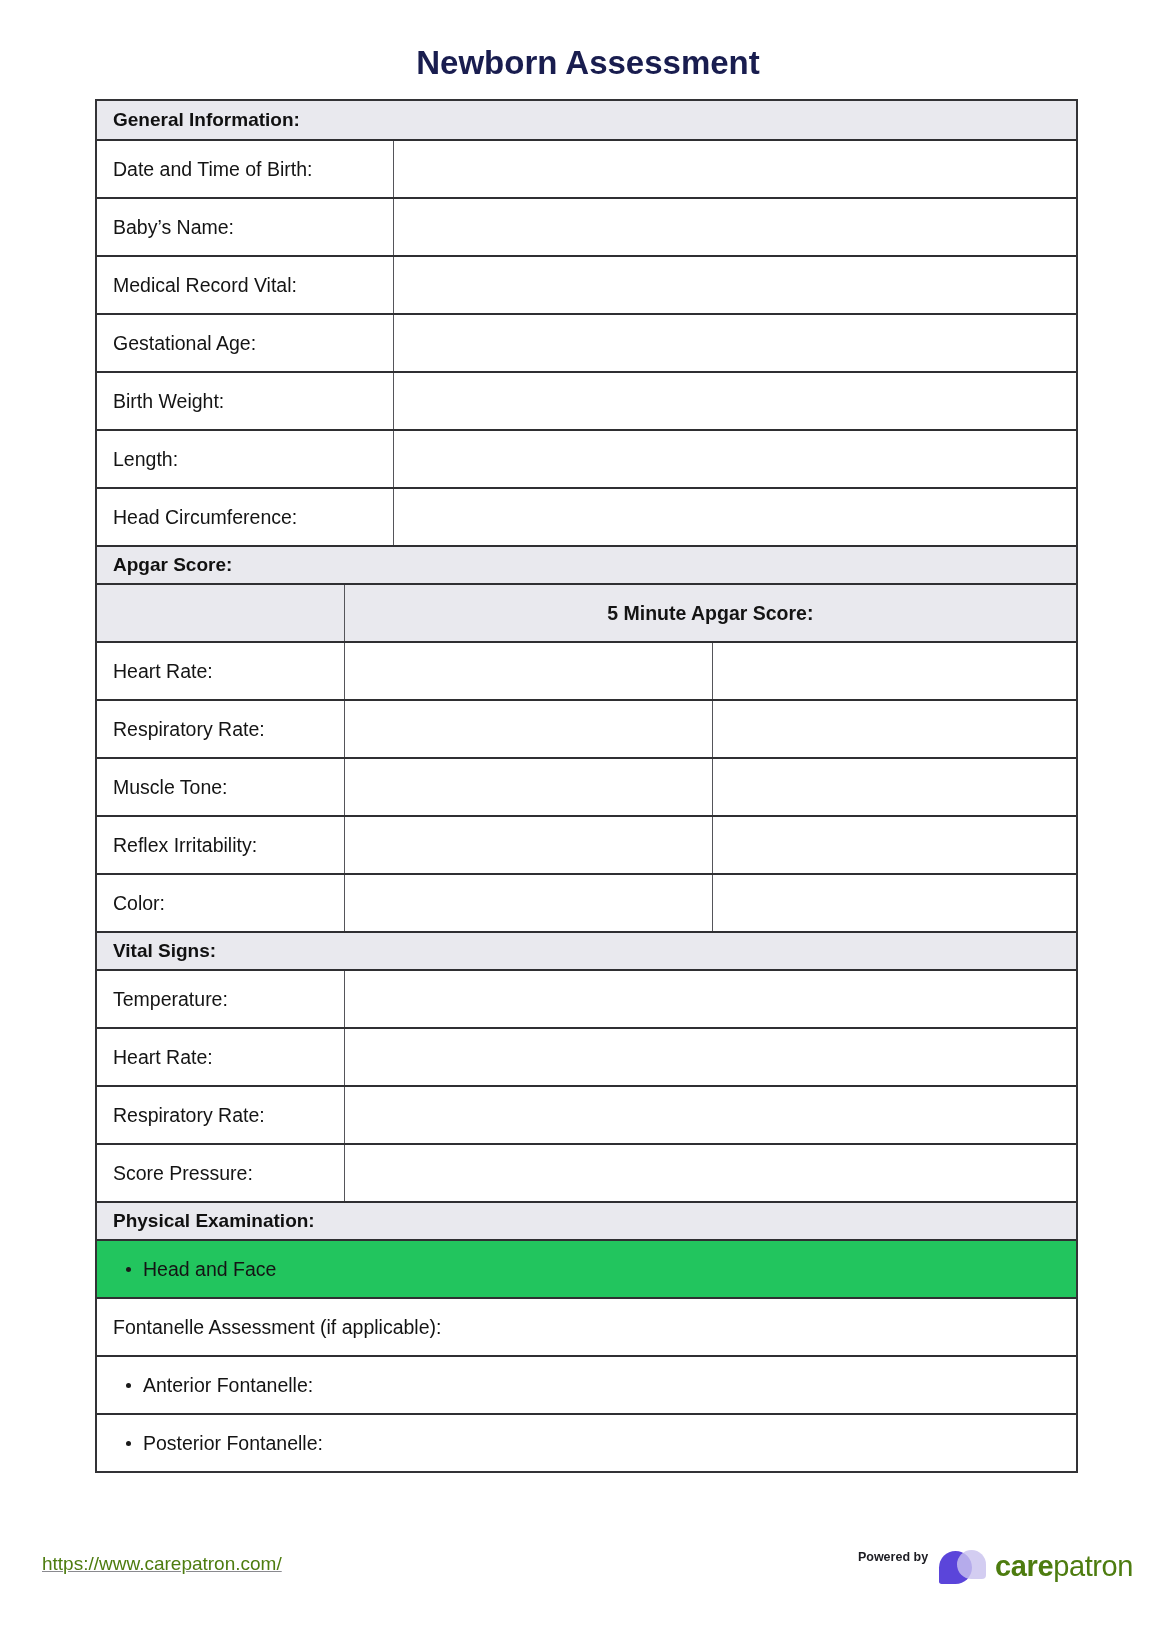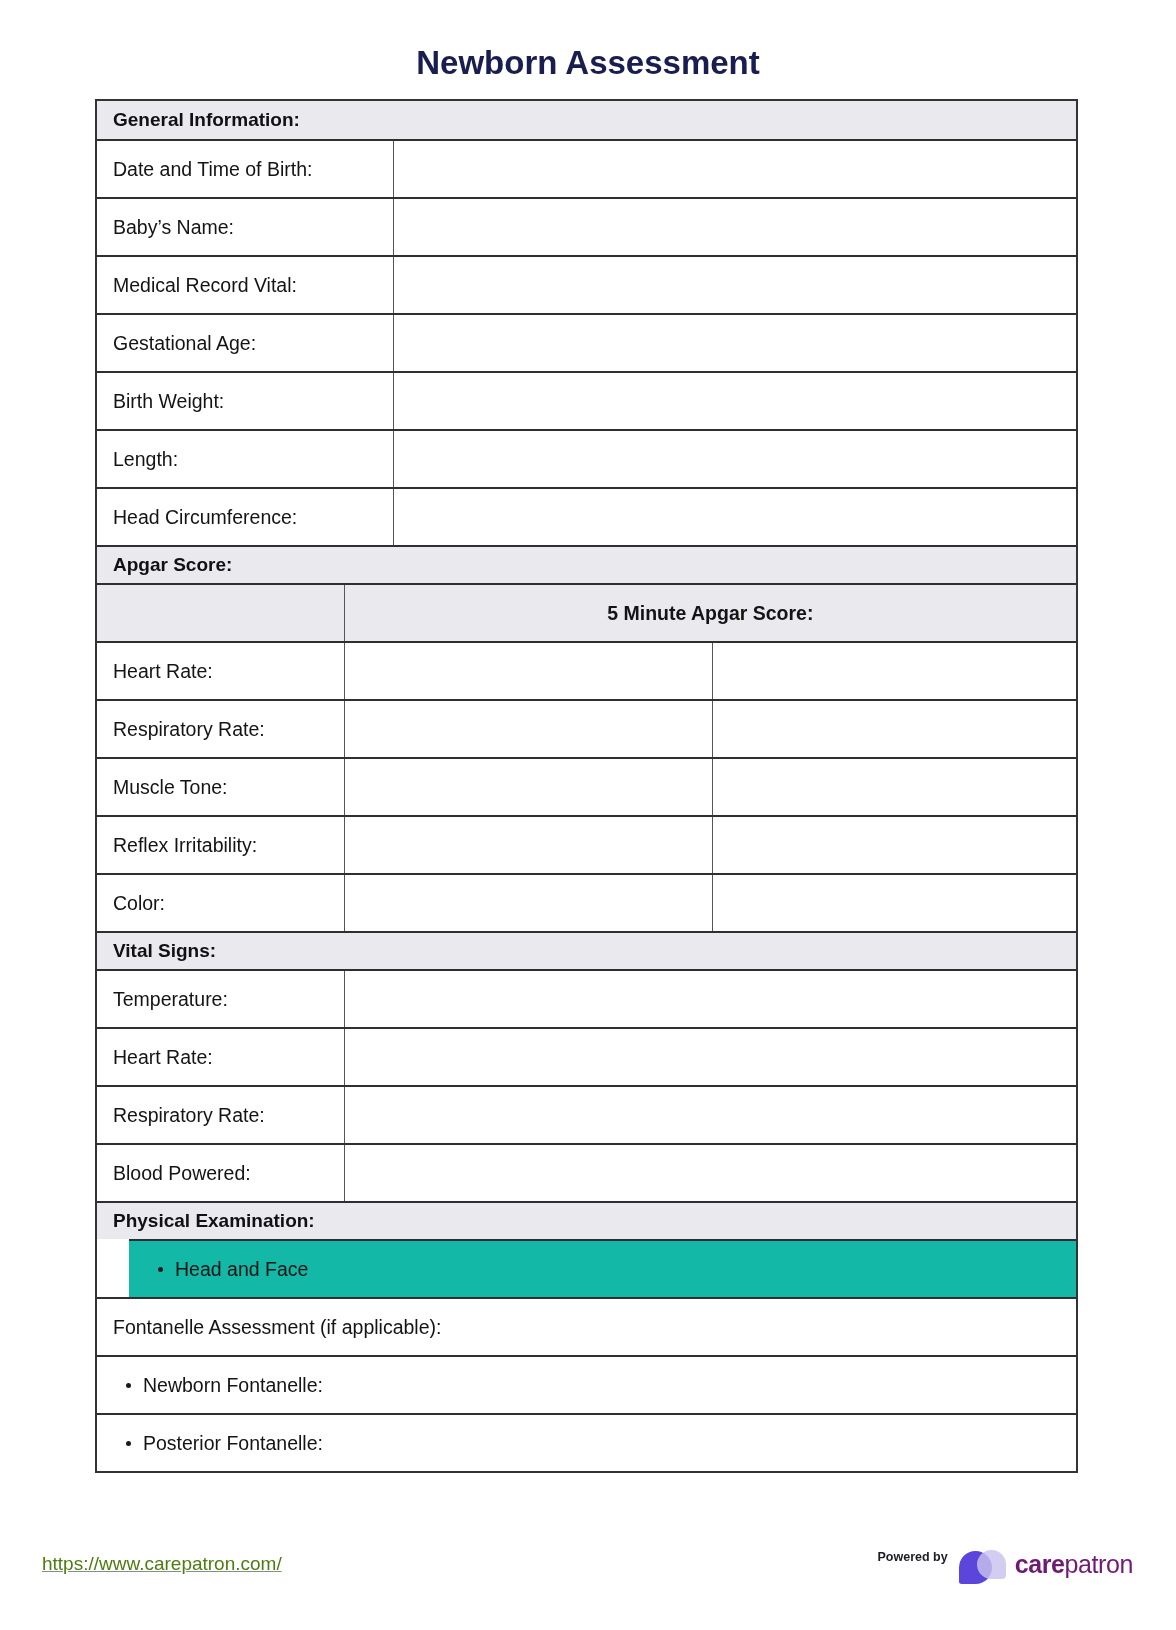--- a/index.html
+++ b/index.html
@@ -61,21 +61,21 @@
   .label-col-wide  { width: 30.2%; flex: none; }
   .label-col       { width: 25.2%; flex: none; }
   .apgar-col       { width: 37.6%; flex: none; }
   .fill            { flex: 1 1 auto; }
   .row.subheader .cell { background: #e9e9ee; }
   .row.subheader .col-head {
     justify-content: center;
     font-weight: 700;
     padding-left: 0;
   }
-  .row.gray-row { background: #14b8a6; margin-left: 32px; }
+  .row.gray-row { background: #22c55e; }
   .full-cell { width: 100%; flex: none; }
   .bullet-dot {
     flex: none;
     width: 5px;
     height: 5px;
     border-radius: 50%;
     background: #1a1a1a;
     margin: 0 12px 0 13px;
   }
   .footer-link {
@@ -123,23 +123,23 @@
     position: absolute;
     left: 18px;
     top: 0;
     width: 29px;
     height: 29px;
     background: #c9c2ee;
     opacity: 0.82;
     border-radius: 50% 50% 14% 50%;
   }
   .wordmark {
-    font-size: 25px;
+    font-size: 29px;
     letter-spacing: -0.4px;
-    color: #701a75;
+    color: #4d7c0f;
     white-space: nowrap;
   }
   .wordmark .bold { font-weight: 700; }
 </style>
 </head>
 <body>
 
 <div class="page">
 
   <h1 class="doc-title">Newborn Assessment</h1>
@@ -274,21 +274,21 @@
 
         <div class="row">
           <div class="cell label-col">
             <span>Respiratory Rate:</span>
           </div>
           <div class="cell fill"></div>
         </div>
 
         <div class="row">
           <div class="cell label-col">
-            <span>Blood Powered:</span>
+            <span>Score Pressure:</span>
           </div>
           <div class="cell fill"></div>
         </div>
       </div>
 
     <div class="section-header">
       <span>Physical Examination:</span>
     </div>
     <div class="row gray-row">
       <div class="cell full-cell">
@@ -299,21 +299,21 @@
     <div class="row">
       <div class="cell full-cell">
         <span>Fontanelle Assessment (if applicable):</span>
       </div>
     </div>
     <div>
 
         <div class="row">
           <div class="cell full-cell">
             <span class="bullet-dot"></span>
-            <span>Newborn Fontanelle:</span>
+            <span>Anterior Fontanelle:</span>
           </div>
         </div>
 
         <div class="row">
           <div class="cell full-cell">
             <span class="bullet-dot"></span>
             <span>Posterior Fontanelle:</span>
           </div>
         </div>
       </div>

